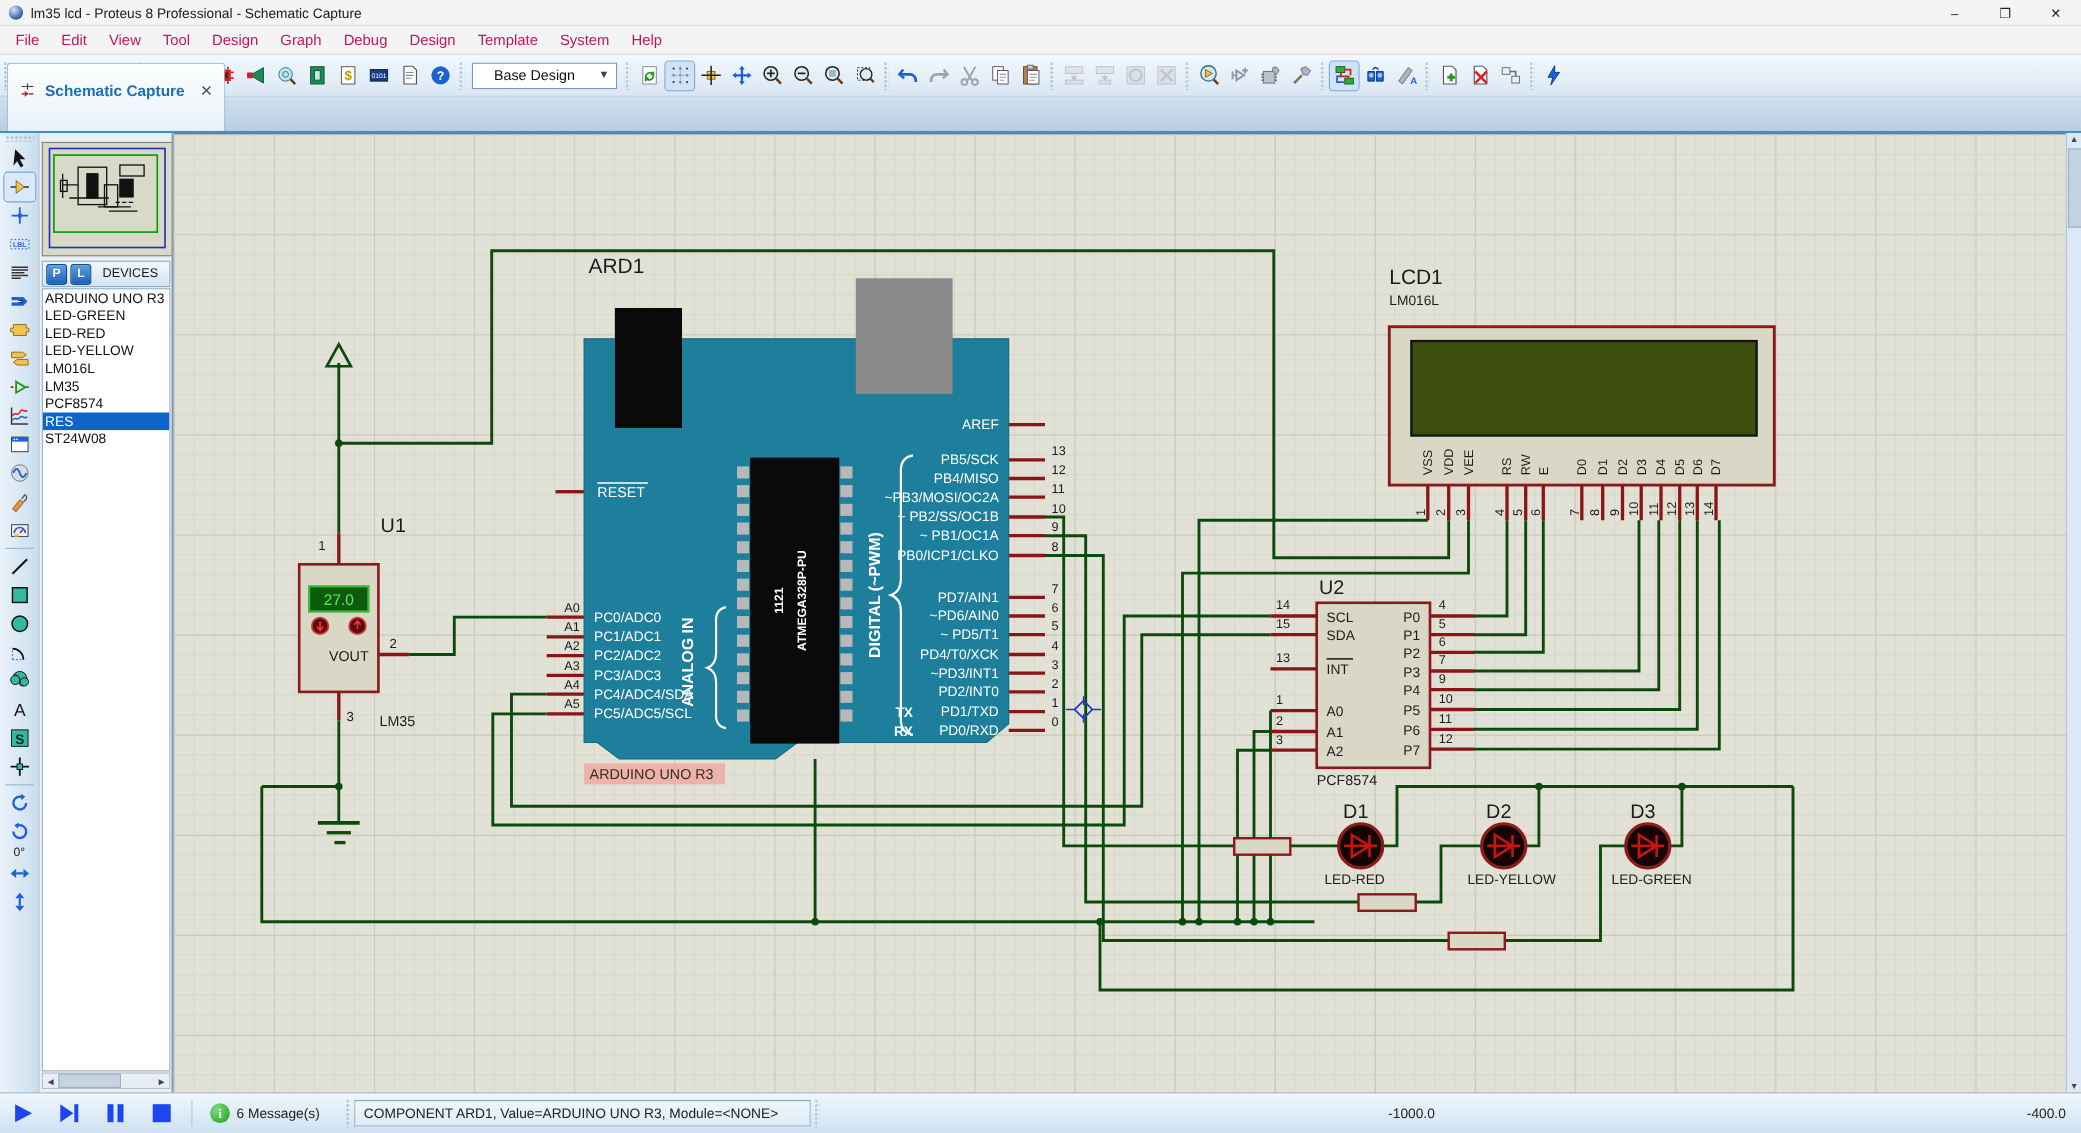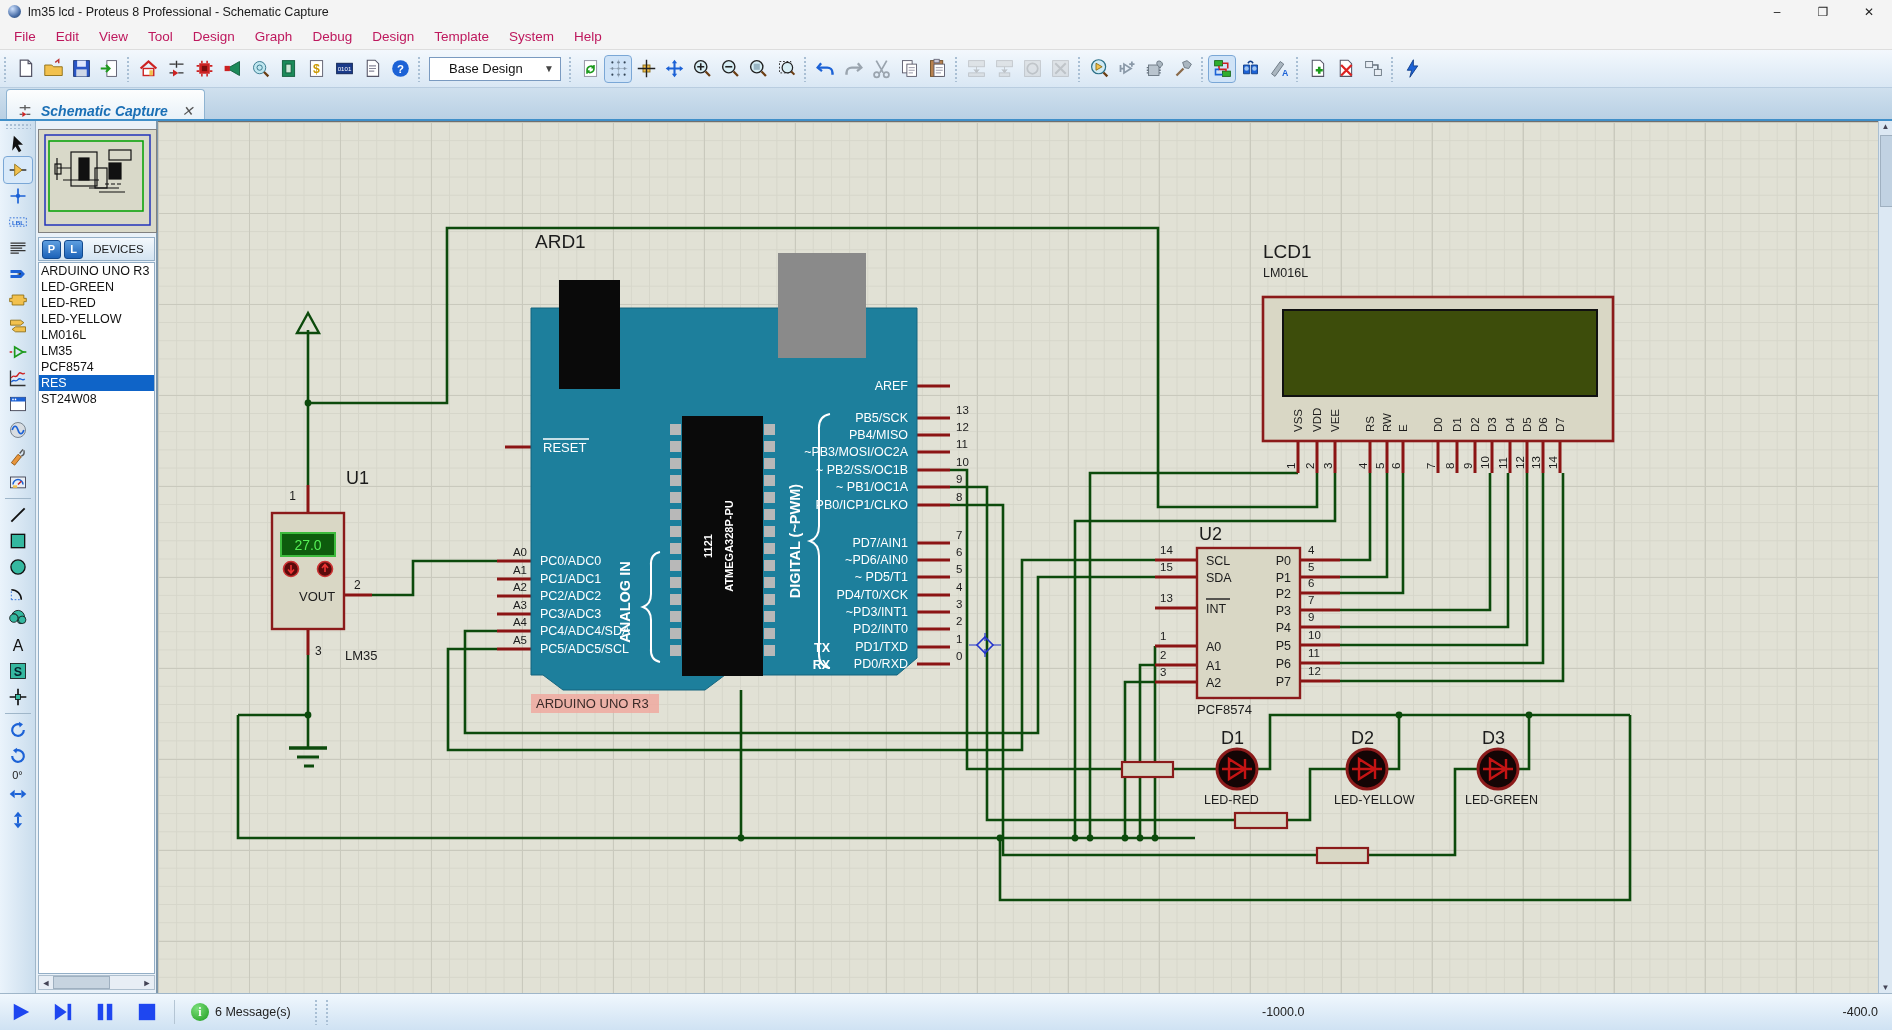--- a/index.html
+++ b/index.html
@@ -16,21 +16,21 @@
   #toolbar{position:absolute;left:0;top:50px;width:100%;height:38px;background:linear-gradient(#f3f8fd,#d9e7f4);display:flex;align-items:center;border-bottom:1px solid #b9cde0;box-sizing:border-box;}
   .grip{width:5px;height:26px;margin:0 3px;background-image:radial-gradient(#a9bfd4 1px,transparent 1.2px);background-size:4px 4px;}
   .ti{width:26px;height:26px;display:flex;align-items:center;justify-content:center;border-radius:3px;margin:0 1px;}
   .ti svg{width:21px;height:21px;}
   .ti.sel{background:#cfe3f7;outline:1px solid #7aa7d6;}
   .ti.dis{opacity:.45;filter:grayscale(1);}
   #design-combo{width:132px;height:24px;background:#fff;border:1px solid #7a9ac0;display:flex;align-items:center;font-size:13px;color:#111;padding-left:19px;box-sizing:border-box;margin:0 4px;}
   #design-combo .chev{margin-left:auto;margin-right:6px;font-size:10px;color:#444;}
   
   #tabbar{position:absolute;left:0;top:88px;width:100%;height:33px;background:linear-gradient(#cfe0ee,#b9d0e4);border-bottom:2px solid #3f8fc9;box-sizing:border-box;display:flex;align-items:flex-end;}
-  #tab{height:29px;margin-left:6px;background:linear-gradient(#fdfefe,#e8f1f8);border:1px solid #8fb4d2;border-bottom:none;border-radius:4px 4px 0 0;display:flex;align-items:flex-end;padding:0 10px;font-style:italic;}
+  #tab{height:29px;margin-left:6px;background:linear-gradient(#fdfefe,#e8f1f8);border:1px solid #8fb4d2;border-bottom:none;border-radius:4px 4px 0 0;display:flex;align-items:flex-start;padding:16px 10px;}
   #tab .lbl{color:#1a6fb5;font-weight:bold;font-size:14px;margin:0 14px 0 8px;}
   #tab .x{color:#555;font-size:14px;}
   
   #content{position:absolute;left:0;top:121px;width:1892px;height:872px;}
   #lefttools{position:absolute;left:0;top:0;width:36px;height:872px;background:linear-gradient(90deg,#eaf3fb,#cadded);border-right:1px solid #9fb6c9;box-sizing:border-box;display:flex;flex-direction:column;align-items:center;padding-top:2px;}
   #lefttools .hgrip{width:26px;height:6px;background-image:radial-gradient(#a9bfd4 1px,transparent 1.2px);background-size:4px 4px;margin-bottom:2px;}
   .lti{width:28px;height:26px;display:flex;align-items:center;justify-content:center;border-radius:3px;}
   .lti svg{width:20px;height:20px;}
   .lti.sel{background:#d8e9f9;outline:1px solid #7aa7d6;}
   .ldiv{width:26px;height:1px;background:#9fb6c9;margin:3px 0;}
@@ -926,16 +926,19 @@
     </span>
   <span class="simbtn">
       <svg width="20" height="20" viewBox="0 0 22 22">
         <rect x="2" y="2" width="18" height="18" fill="#1e46f0"></rect>
       </svg>
     </span>
   <div class="sb-sep"></div>
   <div class="infocirc">i</div>
   <span class="coord" style="margin-right:20px">6 Message(s)</span>
   <div class="grip"></div>
+  <div id="msgpanel">
+    <span>COMPONENT ARD1, Value=ARDUINO UNO R3, Module=&lt;NONE&gt;</span>
+  </div>
   <div class="grip"></div>
   <span class="coord" style="position:absolute;left:1262px">-1000.0</span>
   <span class="coord" style="position:absolute;right:14px">-400.0</span>
 </div>
 
 </body></html>

